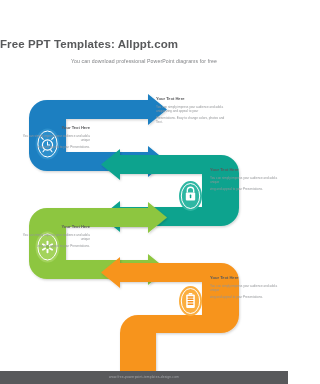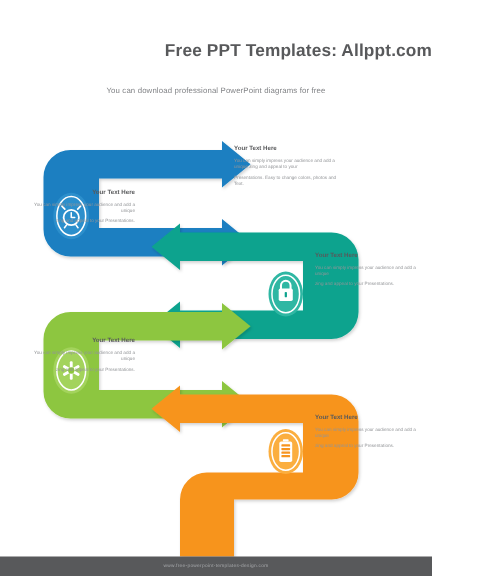--- a/index.html
+++ b/index.html
@@ -7,22 +7,22 @@
     width:288px;height:384px;
     background:#ffffff;
     font-family:"Liberation Sans", sans-serif;
     overflow:hidden;
     position:relative;
   }
   .slide{position:absolute;inset:0;background:#fff;}
 
   
   .title{
-    position:absolute;left:0;right:0;top:28px;
-    text-align:right;
+    position:absolute;left:0;right:0;top:38px;
+    text-align:left;
     font-size:11.5px;font-weight:bold;
     color:#58595b;
     letter-spacing:.1px;
   }
   .subtitle{
     position:absolute;left:0;right:0;top:58px;
     text-align:center;
     font-size:5.2px;font-weight:normal;
     color:#808285;
     letter-spacing:.1px;

